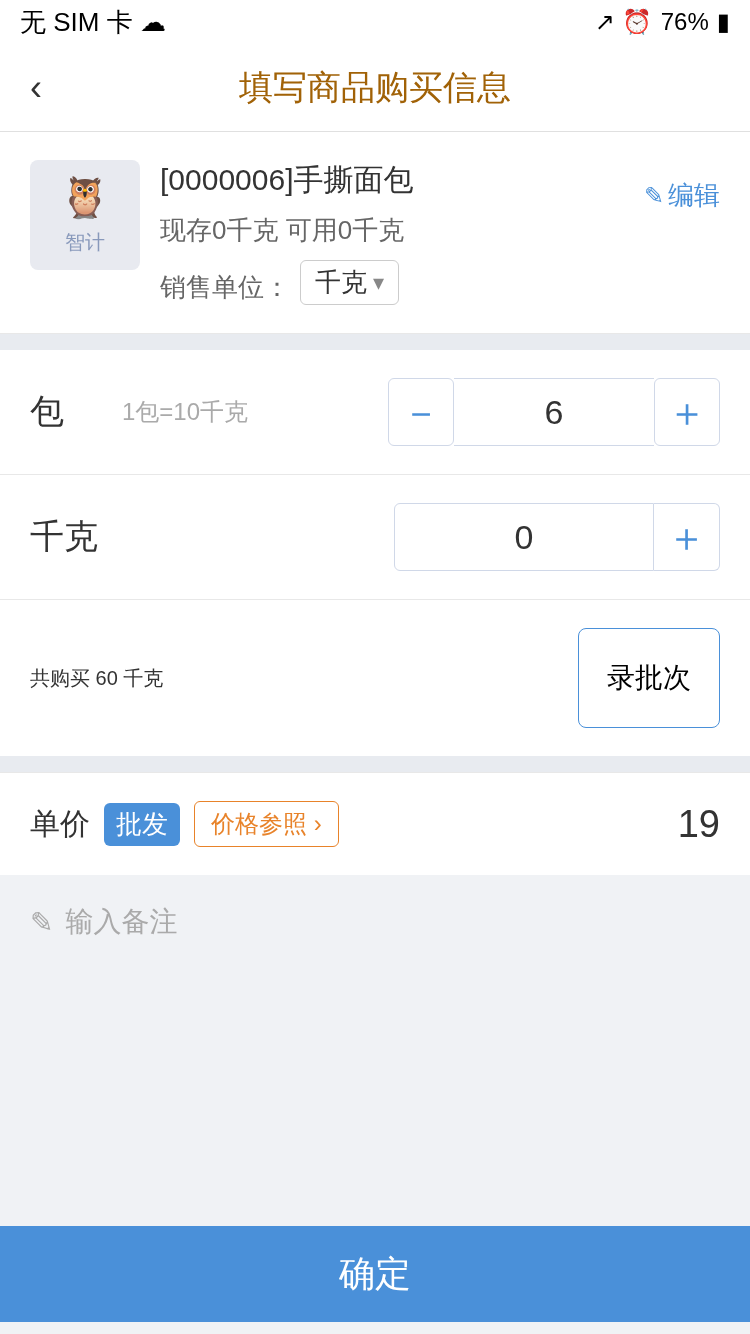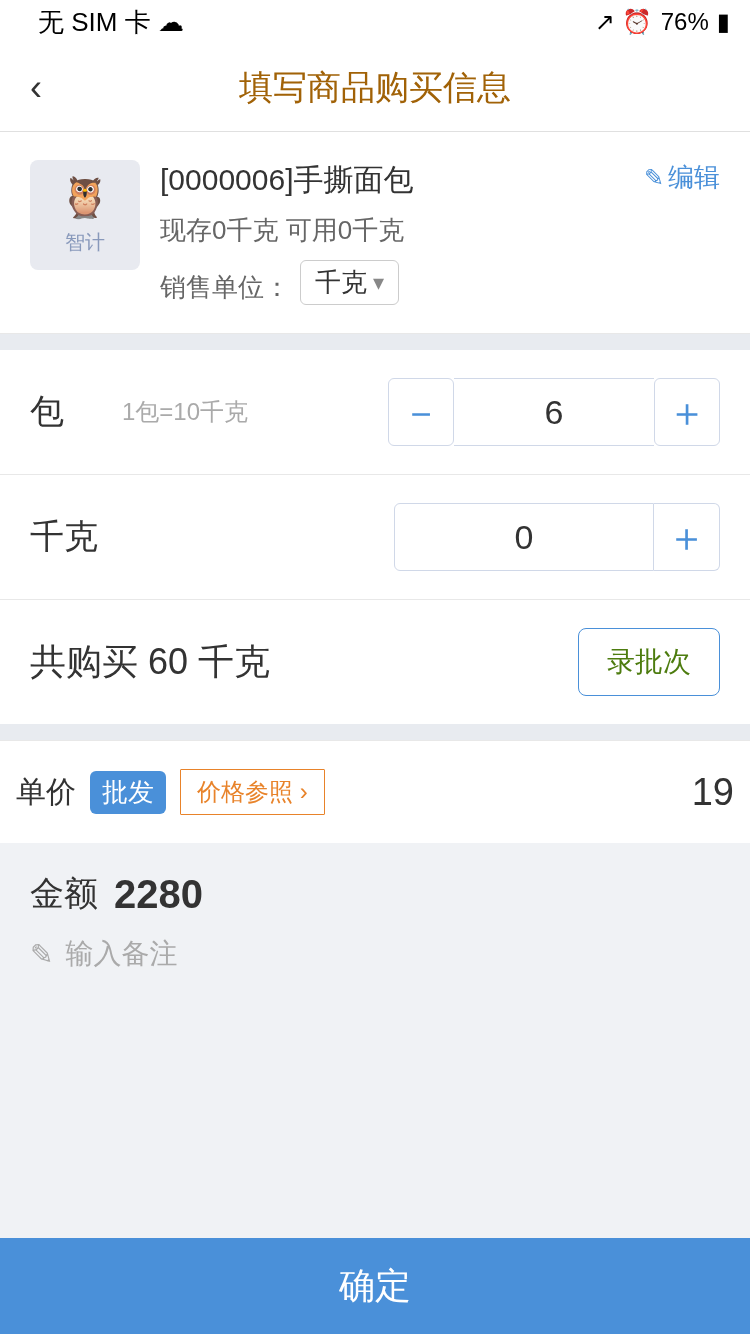--- a/index.html
+++ b/index.html
@@ -23,21 +23,20 @@
       justify-content: space-between;
       padding: 0 20px;
       font-size: 28px;
     }
     .status-left {
       font-size: 26px;
       color: #000;
       display: flex;
       align-items: center;
       gap: 8px;
-      margin-left: 18px;
     }
     .status-center {
       font-size: 30px;
       color: #000;
       font-weight: 500;
       position: absolute;
       left: 50%;
       transform: translateX(-50%);
       top: 8px;
     }
@@ -221,37 +220,37 @@
 
     
     .total-row {
       background: #fff;
       display: flex;
       align-items: center;
       justify-content: space-between;
       padding: 28px 30px;
     }
     .total-text {
-      font-size: 36px;
+      font-size: 20px;
       color: #333;
     }
     .batch-btn {
       border: 1px solid #4a90d9;
       border-radius: 8px;
-      padding: 14px 28px;
+      padding: 30px 28px;
       font-size: 28px;
-      color: #4d7c0f;
+      color: #000000;
       background: #fff;
       cursor: pointer;
     }
 
     
     .price-section {
       background: #fff;
-      padding: 28px 16px;
+      padding: 28px 30px;
       display: flex;
       align-items: center;
       justify-content: space-between;
       border-top: 1px solid #e8e8e8;
     }
     .price-left {
       display: flex;
       align-items: center;
       gap: 14px;
     }
@@ -261,21 +260,21 @@
     }
     .price-tag {
       background: #4a90d9;
       color: #fff;
       font-size: 26px;
       padding: 4px 12px;
       border-radius: 6px;
     }
     .price-ref-btn {
       border: 1.5px solid #e8832a;
-      border-radius: 1px;
+      border-radius: 6px;
       padding: 6px 16px;
       font-size: 24px;
       color: #e8832a;
       display: flex;
       align-items: center;
       gap: 4px;
       cursor: pointer;
     }
     .price-value {
       font-size: 38px;
@@ -311,21 +310,21 @@
       cursor: pointer;
     }
     .note-icon {
       font-size: 28px;
       color: #aaa;
     }
 
     
     .confirm-btn {
       position: fixed;
-      bottom: 0;
+      bottom: 12px;
       left: 0;
       width: 750px;
       height: 96px;
       background: #4a90d9;
       display: flex;
       align-items: center;
       justify-content: center;
       font-size: 36px;
       color: #fff;
       font-weight: 500;
@@ -358,21 +357,21 @@
     <div class="nav-back">‹</div>
     <div class="nav-title">填写商品购买信息</div>
   </div>
 
   <div class="product-card">
     <div class="product-thumb">
       <div class="product-thumb-icon">🦉</div>
       <div class="product-thumb-label">智计</div>
     </div>
     <div class="product-info">
-      <div style="display:flex; justify-content:space-between; align-items:flex-start;">
+      <div style="display:flex; justify-content:space-between; align-items:flex-end;">
         <div class="product-name">[0000006]手撕面包</div>
         <div class="product-edit">
           <span class="product-edit-icon">✎</span>
           <span>编辑</span>
         </div>
       </div>
       <div class="product-stock">现存0千克   可用0千克</div>
       <div class="product-unit-row">
         <span>销售单位：</span>
         <div class="unit-select">
@@ -417,24 +416,20 @@
   <div class="price-section">
     <div class="price-left">
       <span class="price-label">单价</span>
       <span class="price-tag">批发</span>
       <div class="price-ref-btn">价格参照 ›</div>
     </div>
     <span class="price-value">19</span>
   </div>
 
   <div class="amount-section">
-    <div class="amount-row">
-      <span>金额</span>
-      <span class="amount-value">2280</span>
-    </div>
     <div class="note-row">
       <span class="note-icon">✎</span>
       <span>输入备注</span>
     </div>
   </div>
 </div>
 
 <div class="confirm-btn">确定</div>
 
 </body></html>

